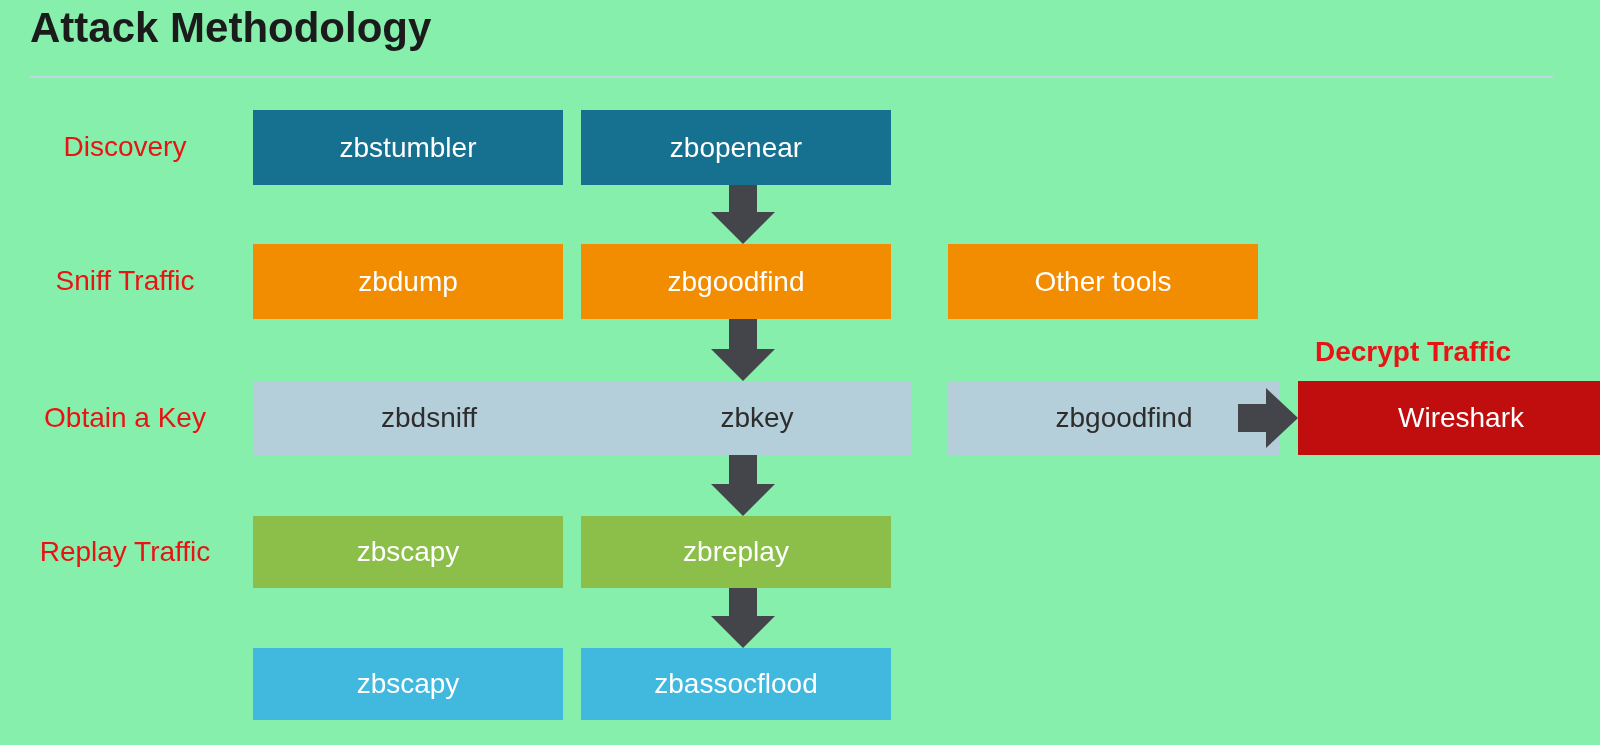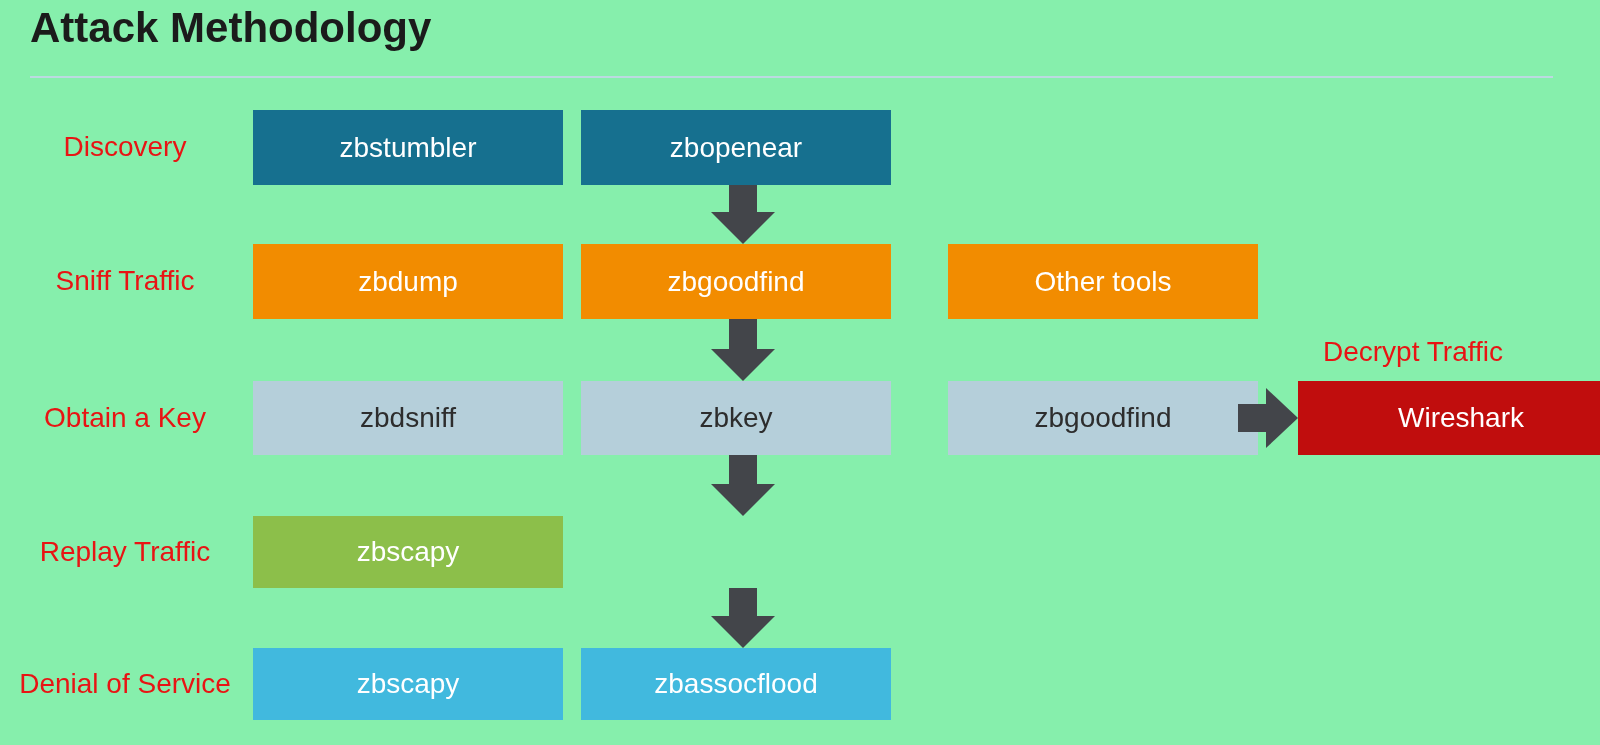--- a/index.html
+++ b/index.html
@@ -24,21 +24,21 @@
     display:flex;align-items:center;justify-content:center;
     color:#e81414;font-size:28px;line-height:1.1;text-align:center;
   }
   .box{
     position:absolute;width:310px;
     display:flex;align-items:center;justify-content:center;
     font-size:28px;color:#ffffff;text-align:center;
   }
   .teal{background:#16708f;}
   .orange{background:#f28c00;}
-  .lightblue{background:#b5cfda;color:#2d2d2d;}
+  .lightblue{background:#b5cfda;color:#2d2d2d;padding-left:21px;}
   .green{background:#8cbf4a;}
   .cyan{background:#41b9de;}
   .darkred{background:#c00d0d;padding-left:8px;}
   
   .c1{left:253px;}
   .c2{left:581px;}
   .c3{left:948px;}
   .c4{left:1298px;}
   
   .r1{top:110px;height:75px;}
@@ -70,49 +70,49 @@
   .arr-right .shaft{height:28px;flex:1;background:#43454a;}
   .arr-right .head{
     width:0;height:0;
     border-top:30px solid transparent;
     border-bottom:30px solid transparent;
     border-left:32px solid #43454a;
   }
   .decrypt-label{
     position:absolute;left:1268px;top:330px;width:290px;height:44px;
     display:flex;align-items:center;justify-content:center;
-    color:#e81414;font-size:28px;
+    color:#e81414;font-size:28px;font-weight:bold;
   }
 </style>
 </head>
 <body>
 
 <div class="canvas">
 
   <div class="title">Attack Methodology</div>
   <div class="divider"></div>
 
   <div class="row-label r1">Discovery</div>
   <div class="row-label r2">Sniff Traffic</div>
   <div class="row-label r3">Obtain a Key</div>
   <div class="row-label r4">Replay Traffic</div>
-  <div class="row-label r5">Denial of Service</div>
 
   <div class="box teal c1 r1">zbstumbler</div>
   <div class="box teal c2 r1">zbopenear</div>
 
   <div class="box orange c1 r2">zbdump</div>
   <div class="box orange c2 r2">zbgoodfind</div>
   <div class="box orange c3 r2">Other tools</div>
 
   <div class="box lightblue c1 r3">zbdsniff</div>
   <div class="box lightblue c3 r3">zbgoodfind</div>
   <div class="box lightblue c2 r3">zbkey</div>
 
   <div class="box green c1 r4">zbscapy</div>
+  <div class="box green c2 r4">zbreplay</div>
 
   <div class="box cyan c1 r5">zbscapy</div>
   <div class="box cyan c2 r5">zbassocflood</div>
 
   <div class="decrypt-label">Decrypt Traffic</div>
   <div class="box darkred c4 r3">Wireshark</div>
 
   <div class="arr-down a1">
       <div class="shaft"></div>
       <div class="head"></div>

